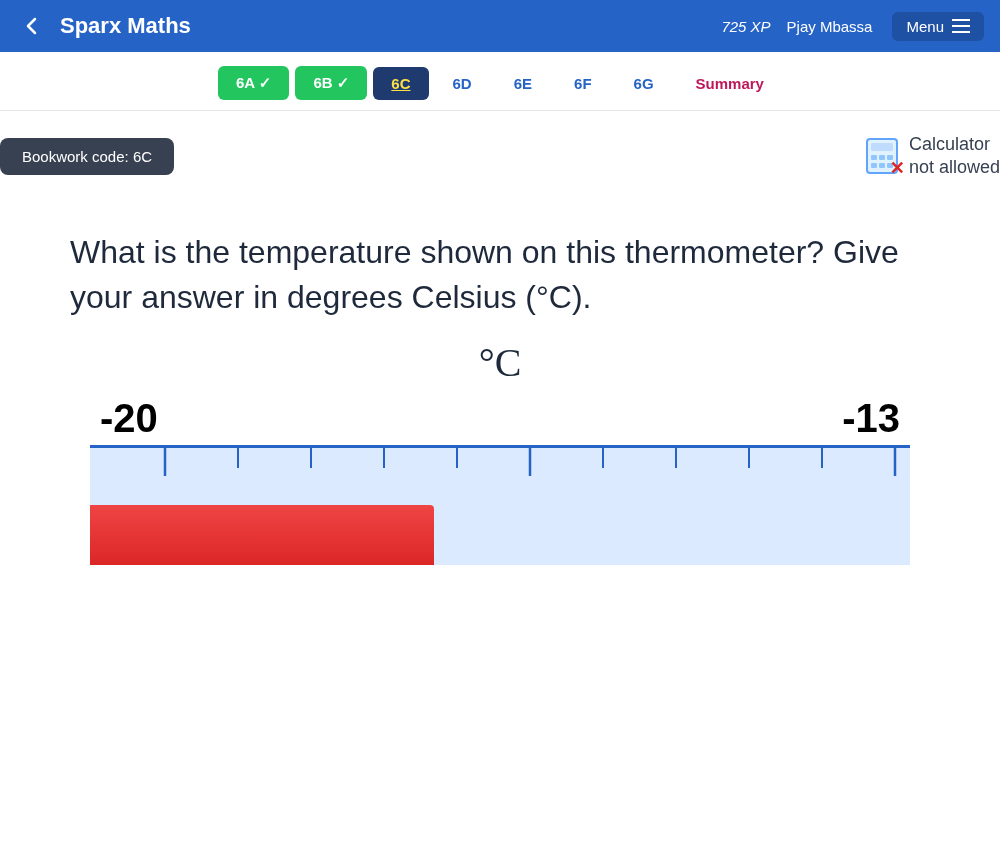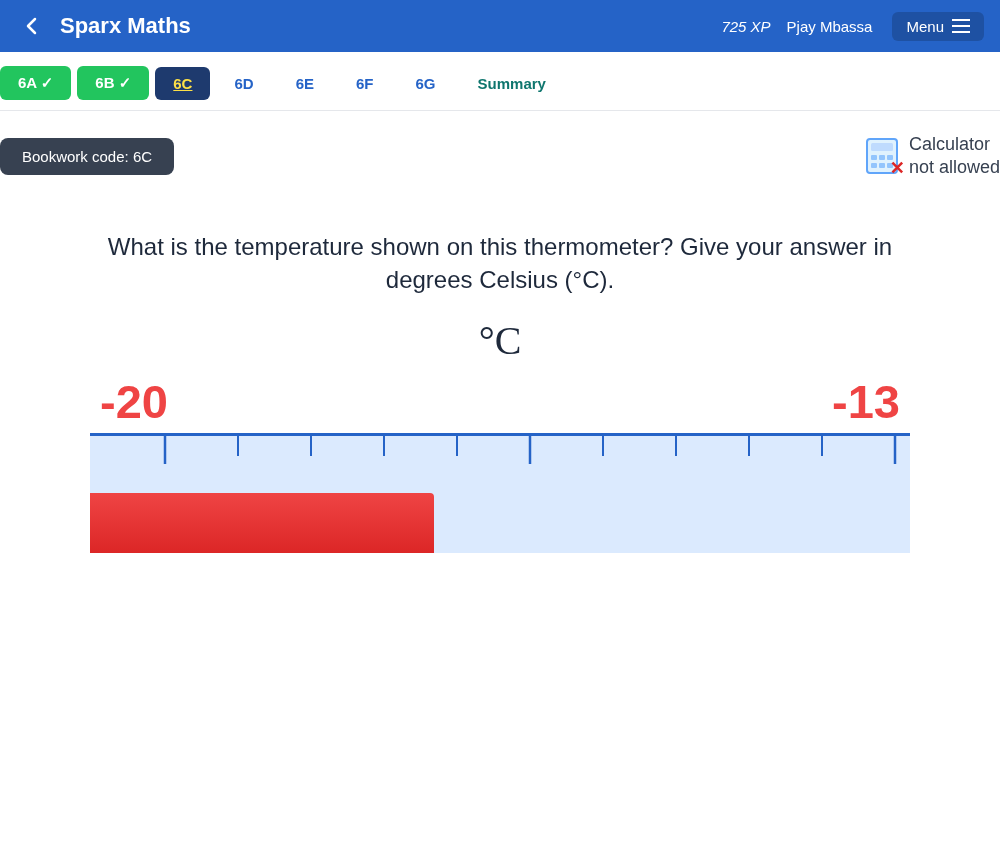--- a/index.html
+++ b/index.html
@@ -33,20 +33,21 @@
       border: none; color: white;
       padding: 6px 14px; border-radius: 6px;
       font-size: 15px; cursor: pointer;
       display: flex; align-items: center; gap: 8px;
     }
 
     
     .tabs-bar {
       display: flex;
       align-items: center;
+      justify-content: center;
       gap: 6px;
       padding: 14px 0 10px 0;
       background: #fff;
       border-bottom: 1px solid #e5e7eb;
     }
     .tab {
       padding: 8px 18px;
       border-radius: 6px;
       font-size: 15px;
       font-weight: 600;
@@ -59,21 +60,21 @@
       background: #22c55e;
       color: white;
     }
     .tab.active {
       background: #1e3a6e;
       color: #fde047;
       text-decoration: underline;
     }
     .tab.summary {
       background: transparent;
-      color: #0f766e;
+      color: #be185d;
       font-weight: 700;
     }
 
     
     .info-row {
       display: flex;
       align-items: center;
       justify-content: space-between;
       gap: 20px;
       padding: 22px 0 10px 0;
@@ -115,23 +116,23 @@
     }
 
     
     .question-area {
       display: flex;
       flex-direction: column;
       align-items: center;
       padding: 40px 60px 20px 60px;
     }
     .question-text {
-      font-size: 24px;
+      font-size: 32px;
       color: #1e293b;
-      text-align: center;
+      text-align: left;
       line-height: 1.4;
       max-width: 860px;
     }
 
     
     .thermometer-section {
       display: flex;
       flex-direction: column;
       align-items: center;
       margin-top: 20px;
@@ -145,23 +146,23 @@
       font-family: serif;
     }
     .temp-labels-row {
       display: flex;
       justify-content: space-between;
       width: 820px;
       padding: 0 10px;
       margin-bottom: 4px;
     }
     .temp-label {
-      font-size: 47px;
+      font-size: 40px;
       font-weight: 700;
-      color: #ef4444;
+      color: #000000;
     }
     .thermometer-container {
       width: 820px;
       position: relative;
     }
     .thermometer-body {
       width: 820px;
       height: 120px;
       background: #dbeafe;
       border-top: 3px solid #2563c7;

